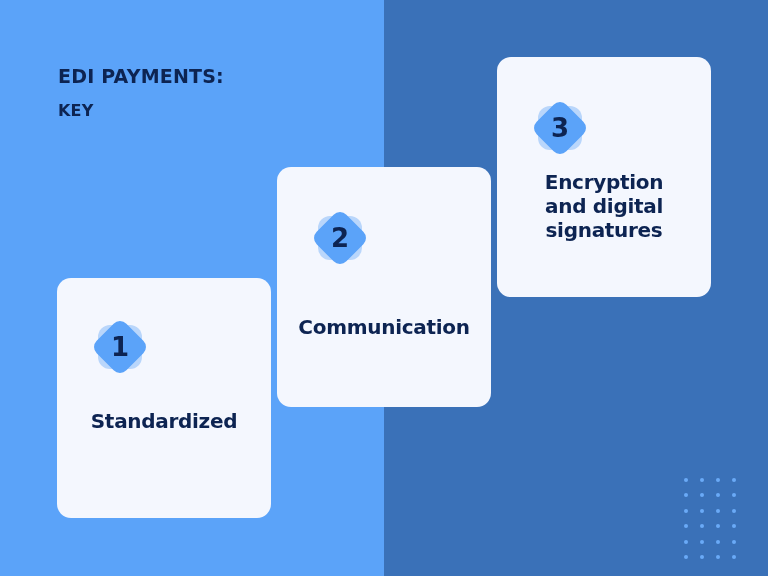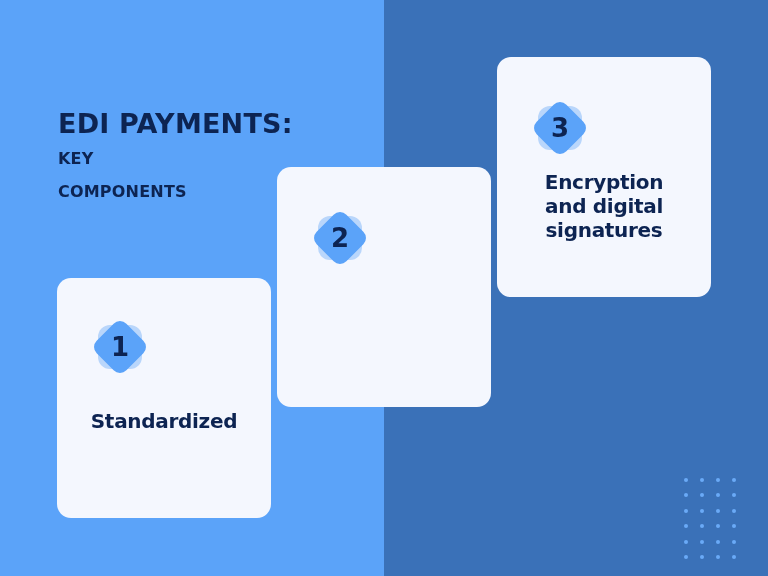--- a/index.html
+++ b/index.html
@@ -7,21 +7,21 @@
       width: 768px; height: 576px; position: relative; overflow: hidden;
       font-family: "DejaVu Sans", sans-serif;
     }
     .bg-left { position: absolute; left: 0; top: 0; width: 384px; height: 576px; background: #5ba3f9; }
     .bg-right { position: absolute; left: 384px; top: 0; width: 384px; height: 576px; background: #3a71b8; }
     .title {
       position: absolute; left: 58px; top: 58px; margin: 0;
       color: #0d2452; font-family: "DejaVu Sans", sans-serif; font-weight: bold;
       letter-spacing: 0.2px;
     }
-    .title .l1 { display: block; font-size: 27px; line-height: 36px; margin-top: 48px; }
+    .title .l1 { display: block; font-size: 19px; line-height: 36px; }
     .title .l2, .title .l3 { display: block; font-size: 16px; line-height: 33px; }
     .card {
       position: absolute; width: 214px; height: 240px; border-radius: 14px;
       background: #f4f7fe;
     }
     .badge {
       position: absolute; width: 62px; height: 62px;
     }
     .badge .back {
       position: absolute; left: 9px; top: 9px; width: 44px; height: 44px;
@@ -52,41 +52,41 @@
   </style>
 </head>
 <body>
 
 <div class="bg-left"></div>
 <div class="bg-right"></div>
 
 <h1 class="title">
   <span class="l1">EDI PAYMENTS:</span>
   <span class="l2">KEY</span>
-  <span class="l3">COMPONENTS</span>
 </h1>
 
 <div class="card" style="left:57px; top:278px;">
   <div class="badge" style="left:32px; top:38px;">
     <div class="back"></div>
     <div class="front"></div>
     <div class="num">1</div>
   </div>
   <div class="card-text" style="top:131px;">
     <span>Standardized</span>
   </div>
 </div>
 
 <div class="card" style="left:277px; top:167px;">
   <div class="badge" style="left:32px; top:40px;">
     <div class="back"></div>
     <div class="front"></div>
     <div class="num">2</div>
   </div>
   <div class="card-text" style="top:148px;">
+    <span>Communication</span>
   </div>
 </div>
 
 <div class="card" style="left:497px; top:57px;">
   <div class="badge" style="left:32px; top:40px;">
     <div class="back"></div>
     <div class="front"></div>
     <div class="num">3</div>
   </div>
   <div class="card-text" style="top:113px;">

